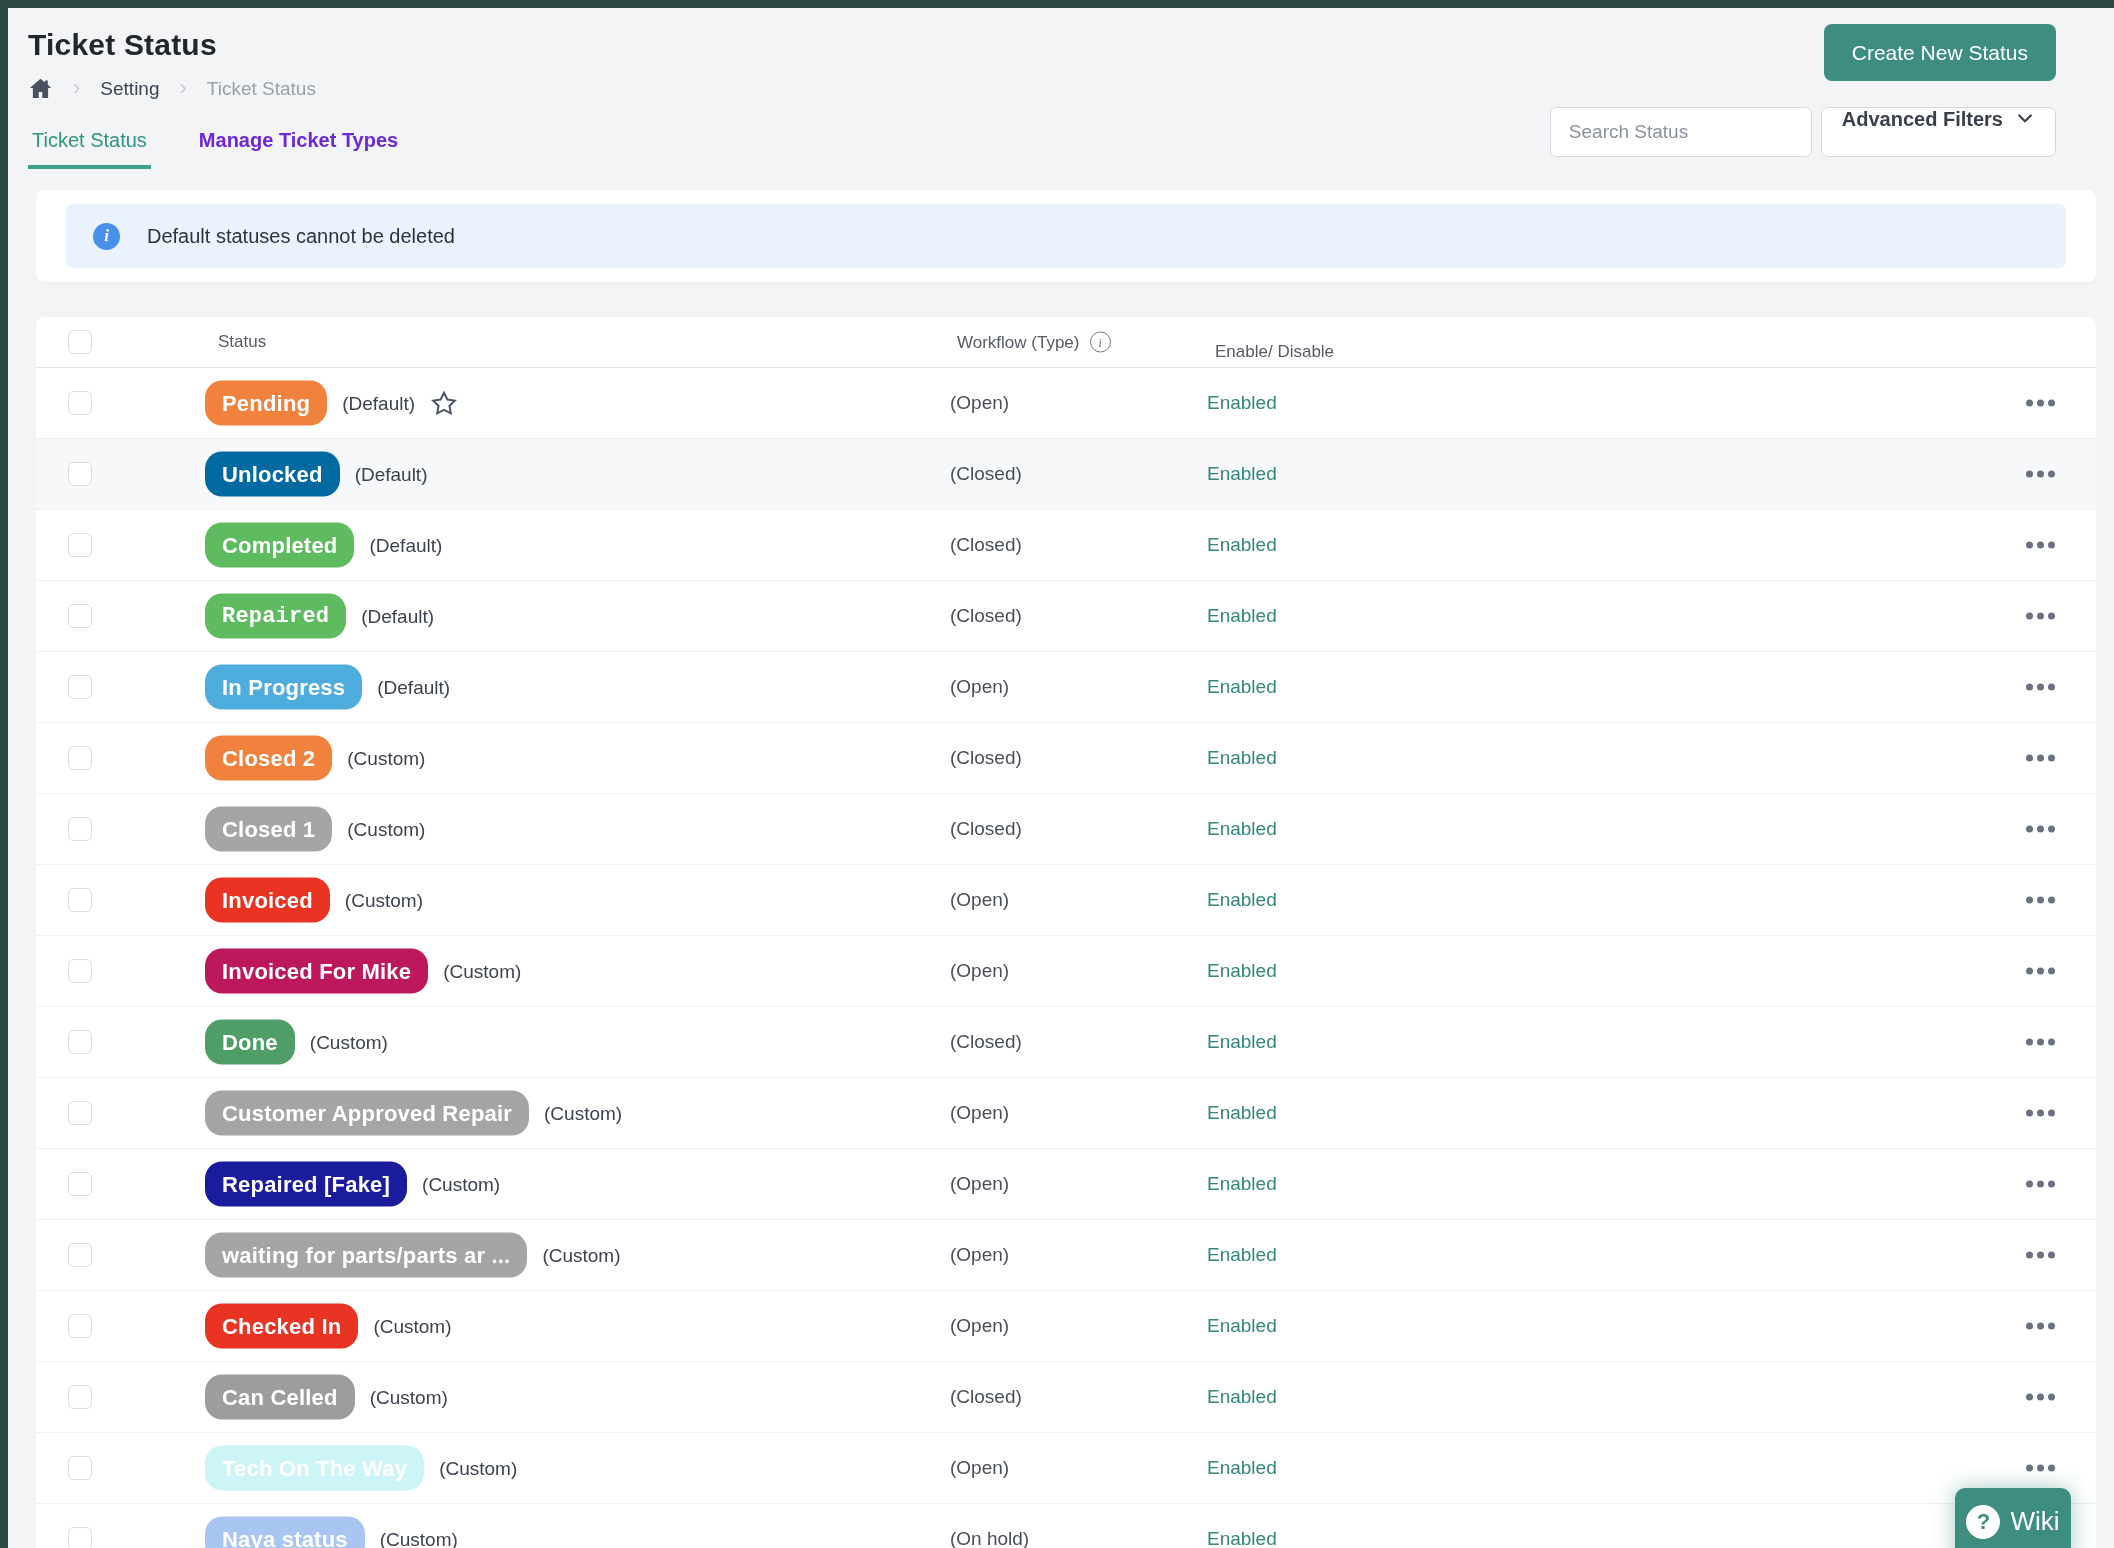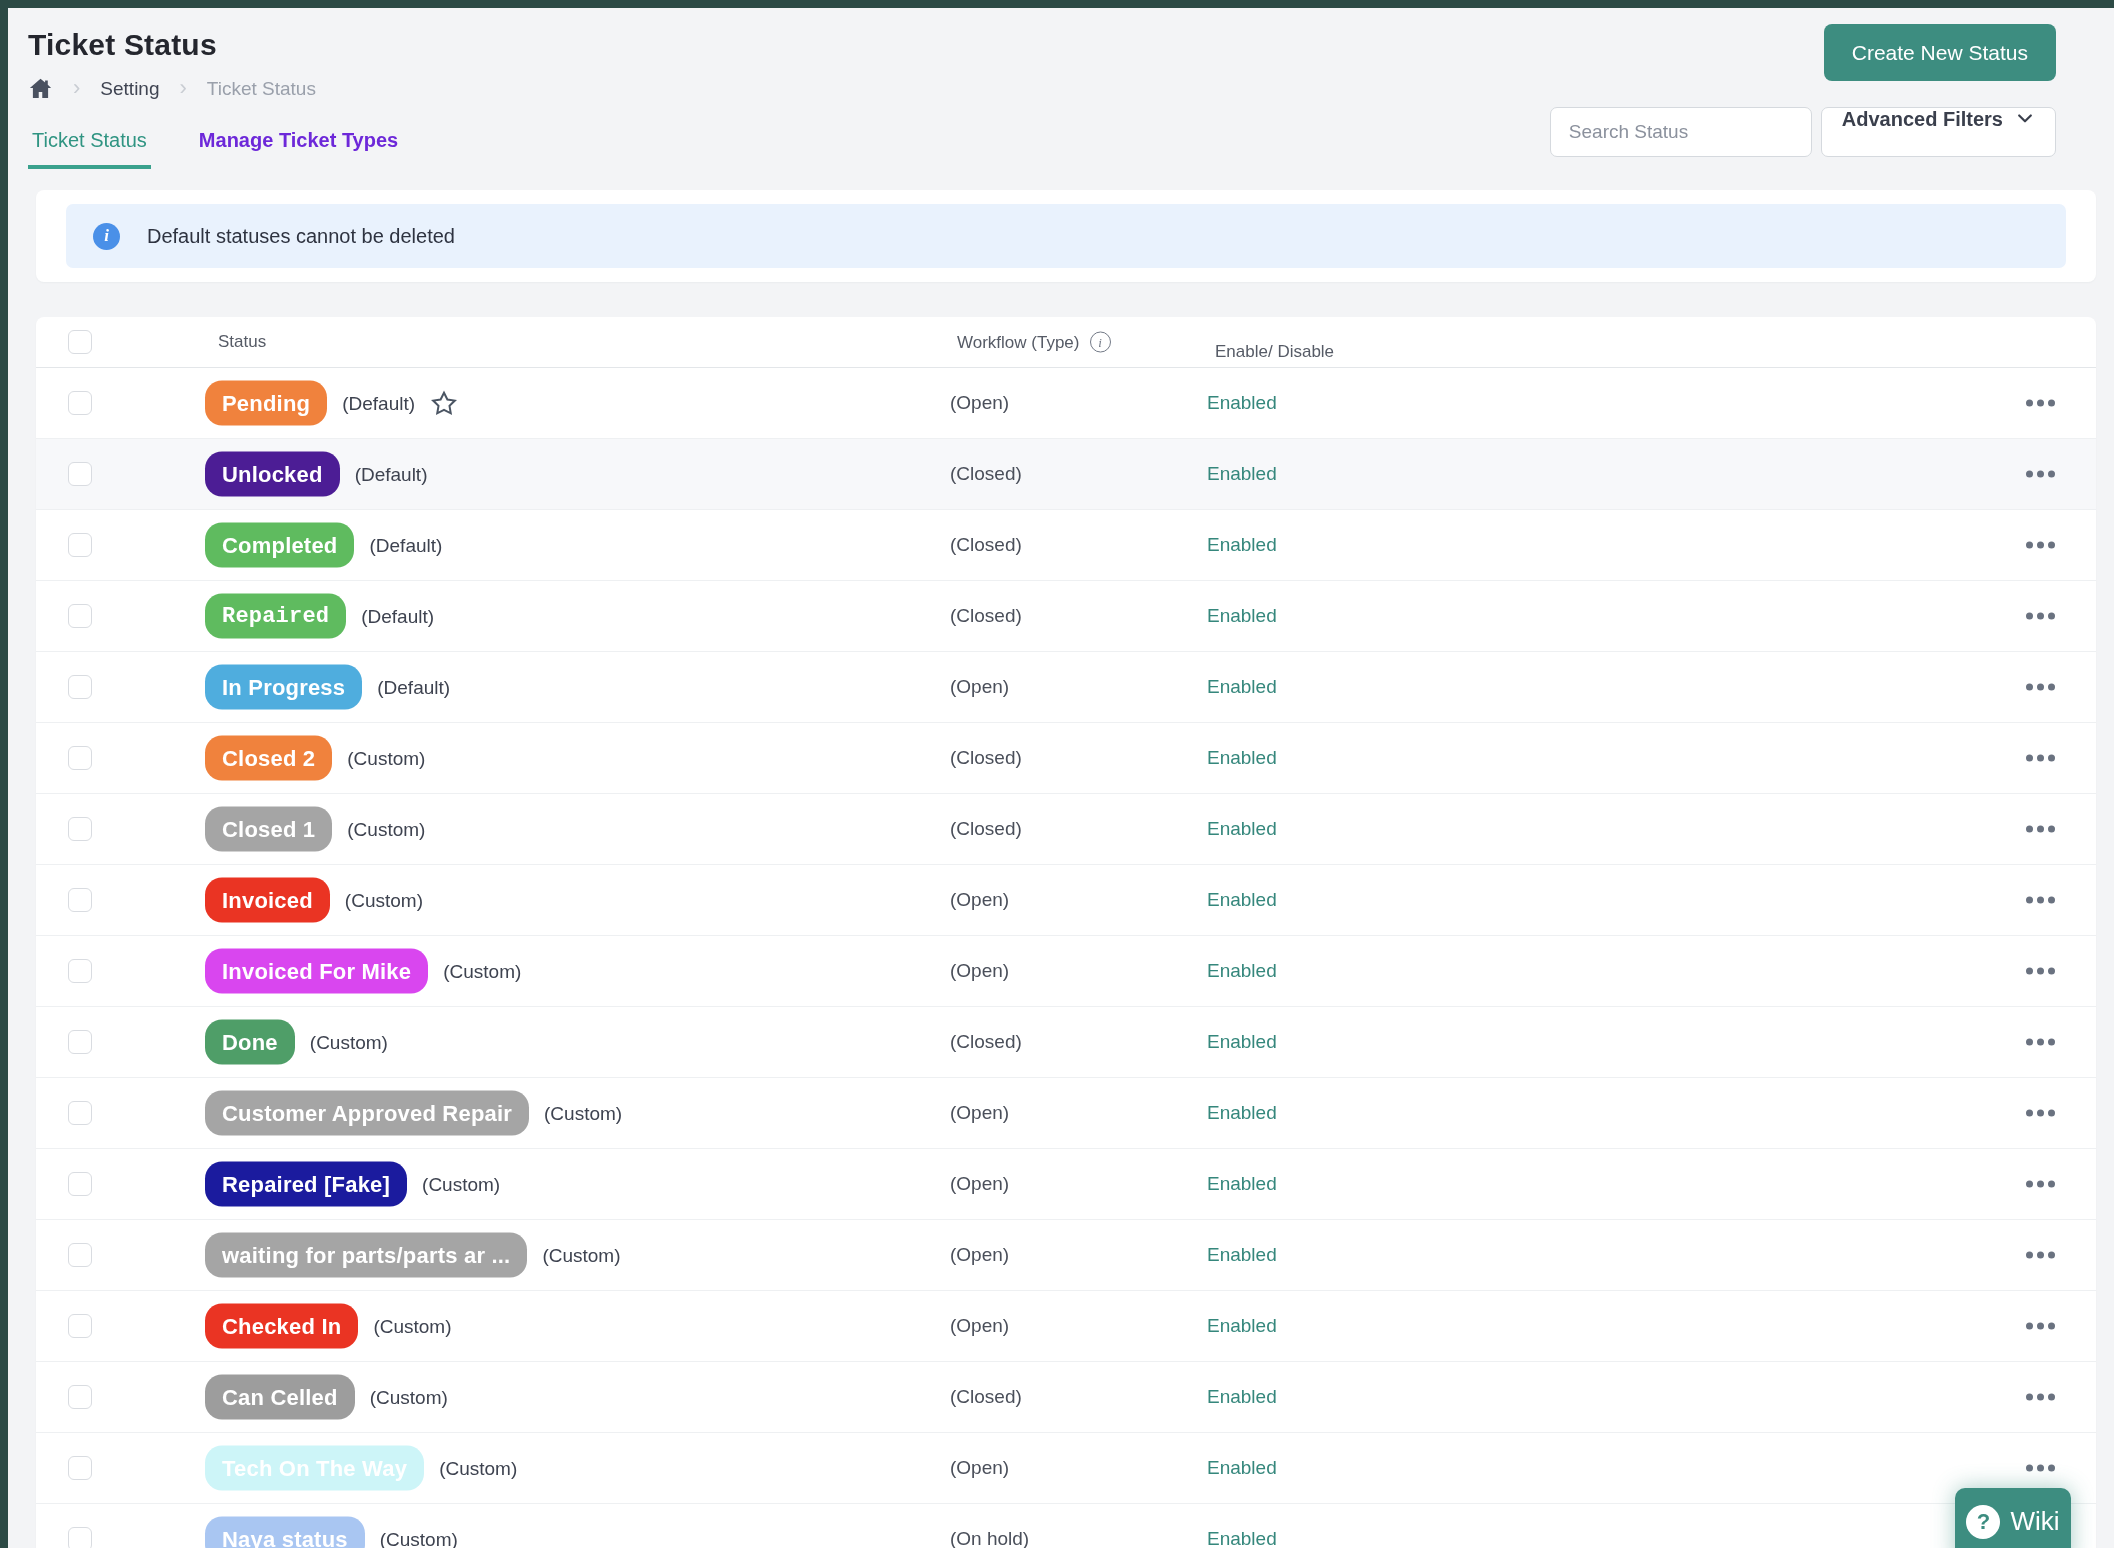--- a/index.html
+++ b/index.html
@@ -157,21 +157,21 @@
     <span class="dots">
             <i></i>
             <i></i>
             <i></i>
           </span>
   </div>
 
   <div class="trow highlight">
     <span class="cb"></span>
     <div class="status-cell">
-      <span class="badge" style="background: #4c1d95;">Unlocked</span>
+      <span class="badge" style="background: #0369a1;">Unlocked</span>
       <span class="meta">(Default)</span>
 
     </div>
     <span class="wf">(Closed)</span>
     <span class="en">Enabled</span>
     <span class="dots">
             <i></i>
             <i></i>
             <i></i>
           </span>
@@ -269,21 +269,21 @@
     <span class="dots">
             <i></i>
             <i></i>
             <i></i>
           </span>
   </div>
 
   <div class="trow">
     <span class="cb"></span>
     <div class="status-cell">
-      <span class="badge" style="background: #d946ef; text-align: right;">Invoiced For Mike</span>
+      <span class="badge" style="background: #be185d; text-align: right;">Invoiced For Mike</span>
       <span class="meta">(Custom)</span>
 
     </div>
     <span class="wf">(Open)</span>
     <span class="en">Enabled</span>
     <span class="dots">
             <i></i>
             <i></i>
             <i></i>
           </span>

